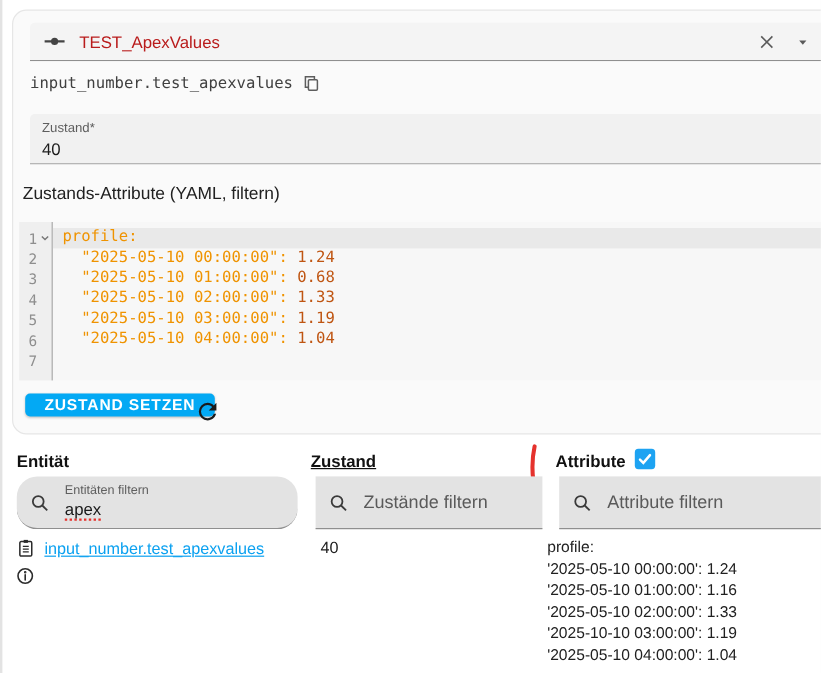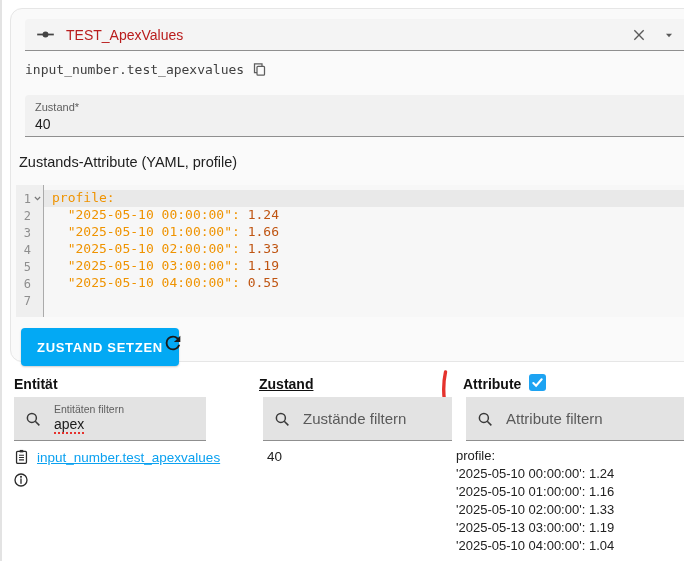--- a/index.html
+++ b/index.html
@@ -49,21 +49,21 @@
   .gutter .num { width:15px; text-align:right; }
   .gutter .fold { width:12px; display:flex; align-items:center; justify-content:center; cursor:pointer; }
   .codearea { flex:1; padding-top:5px; cursor:text; overflow:hidden; }
   .code-line { height:17px; white-space:pre; padding-left:8px; }
   .code-line.active { background:#e9e9e9; }
   .tok-str { color:#ef9300; }
   .tok-num { color:#bf5512; }
 
   
   .set-btn {
-    position:absolute; left:10px; top:319px; height:38px; padding:0 16px;
+    position:absolute; left:10px; top:319px; height:19px; padding:0 16px;
     background:#03a9f4; color:#fff; border:none; border-radius:4px;
     font-family:"Liberation Sans",sans-serif; font-size:13px; font-weight:bold;
     letter-spacing:.7px; cursor:pointer; box-shadow:0 1px 2px rgba(0,0,0,.2);
   }
   .refresh-btn { position:absolute; left:150px; top:322px; width:24px; height:24px; }
 
   
   .col-header { position:absolute; top:376px; font-size:14px; font-weight:bold; color:#111; }
   .checkbox {
     position:absolute; left:529px; top:374px; width:17px; height:17px;
@@ -129,21 +129,21 @@
           <path d="M16 7V3H4v14h4"></path>
         </svg>
     </span>
   </div>
 
   <div class="state-field">
     <div class="flabel">Zustand*</div>
     <div class="fvalue">40</div>
   </div>
 
-  <div class="attr-label">Zustands-Attribute (YAML, profile)</div>
+  <div class="attr-label">Zustands-Attribute (YAML, filtern)</div>
 
   <div class="editor">
     <div class="gutter">
       <div class="gl">
           <span class="num">1</span>
           <span class="fold">
             <svg width="9" height="9" viewBox="0 0 12 12">
               <path d="M2.5 4l3.5 3.5L9.5 4" fill="none" stroke="#777" stroke-width="1.6"></path>
             </svg>
           </span>
@@ -163,24 +163,24 @@
       <div class="gl">
           <span class="num">6</span>
         </div>
       <div class="gl">
           <span class="num">7</span>
         </div>
     </div>
     <div class="codearea">
       <div class="code-line active"><span class="tok-str">profile:</span><span class="tok-num"></span></div>
       <div class="code-line"><span class="tok-str">  "2025-05-10 00:00:00":</span><span class="tok-num"> 1.24</span></div>
-      <div class="code-line"><span class="tok-str">  "2025-05-10 01:00:00":</span><span class="tok-num"> 1.66</span></div>
+      <div class="code-line"><span class="tok-str">  "2025-05-10 01:00:00":</span><span class="tok-num"> 0.68</span></div>
       <div class="code-line"><span class="tok-str">  "2025-05-10 02:00:00":</span><span class="tok-num"> 1.33</span></div>
       <div class="code-line"><span class="tok-str">  "2025-05-10 03:00:00":</span><span class="tok-num"> 1.19</span></div>
-      <div class="code-line"><span class="tok-str">  "2025-05-10 04:00:00":</span><span class="tok-num"> 0.55</span></div>
+      <div class="code-line"><span class="tok-str">  "2025-05-10 04:00:00":</span><span class="tok-num"> 1.04</span></div>
       <div class="code-line"><span class="tok-str"></span><span class="tok-num"></span></div>
     </div>
   </div>
 
   <button class="set-btn">ZUSTAND SETZEN</button>
   <span class="refresh-btn icon-btn">
     <svg width="22" height="22" viewBox="0 0 24 24">
         <path fill="#1a1a1a" d="M17.65,6.35C16.2,4.9 14.21,4 12,4A8,8 0 0,0 4,12A8,8 0 0,0 12,20C15.73,20 18.84,17.45 19.73,14H17.65C16.83,16.33 14.61,18 12,18A6,6 0 0,1 6,12A6,6 0 0,1 12,6C13.66,6 15.14,6.69 16.22,7.78L13,11H20V4L17.65,6.35Z"></path>
       </svg>
   </span>
@@ -195,21 +195,21 @@
       <path d="M2.5 7.5l3 3 6-7" fill="none" stroke="#fff" stroke-width="2.2" stroke-linecap="round"></path>
     </svg>
 </span>
 
 <span class="red-mark">
   <svg width="12" height="34" viewBox="0 0 12 34">
       <path d="M6.5 2 Q3.5 16 5.5 31" fill="none" stroke="#e5322d" stroke-width="3.4" stroke-linecap="round"></path>
     </svg>
 </span>
 
-<div class="filter" style="left:14px; width:192px;">
+<div class="filter" style="left:14px; width:234px;border-radius:17px;">
   <span class="icon-btn">
     <svg width="18" height="18" viewBox="0 0 24 24" fill="none" stroke="#3a3a3a" stroke-width="2">
         <circle cx="10.5" cy="10.5" r="6"></circle>
         <path d="M15 15l5.5 5.5"></path>
       </svg>
   </span>
   <span class="stack">
     <span class="flabel" style="display:block;">Entitäten filtern</span>
     <span class="fvalue misspell" style="display:inline-block;">apex</span>
   </span>
@@ -251,15 +251,15 @@
 </span>
 
 <a class="row-link">input_number.test_apexvalues</a>
 <div class="row-state">40</div>
 
 <div class="row-attrs">
   <div>profile:</div>
   <div>'2025-05-10 00:00:00': 1.24</div>
   <div>'2025-05-10 01:00:00': 1.16</div>
   <div>'2025-05-10 02:00:00': 1.33</div>
-  <div>'2025-05-13 03:00:00': 1.19</div>
+  <div>'2025-10-10 03:00:00': 1.19</div>
   <div>'2025-05-10 04:00:00': 1.04</div>
 </div>
 
 </body></html>

